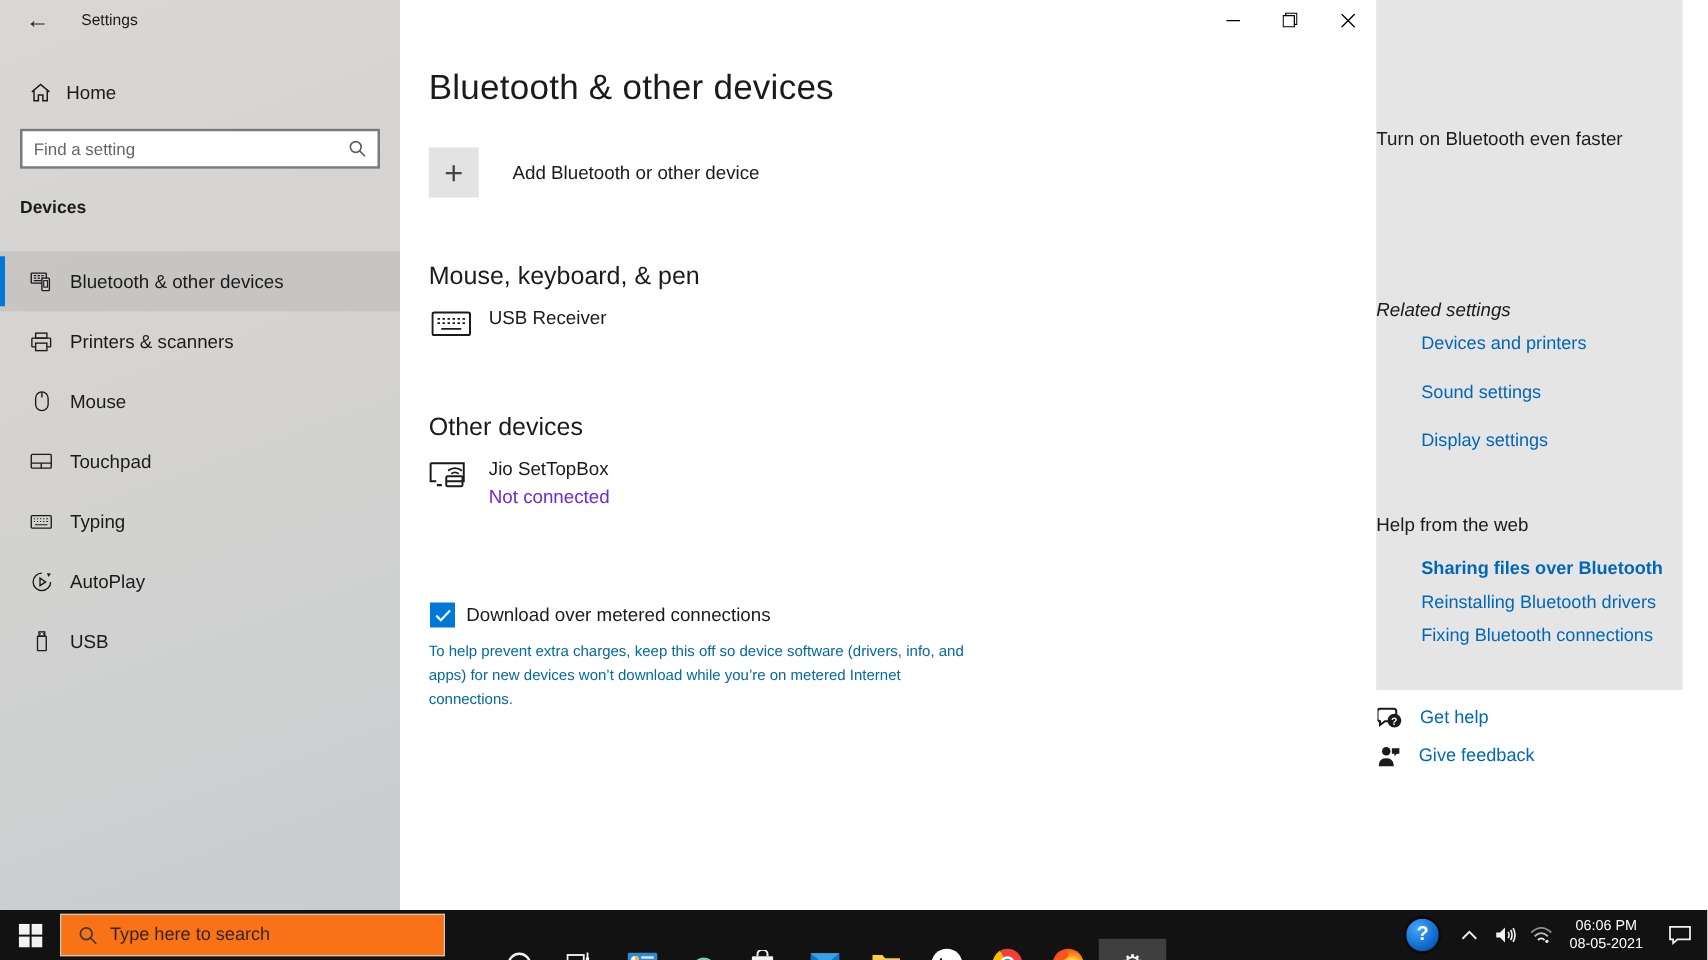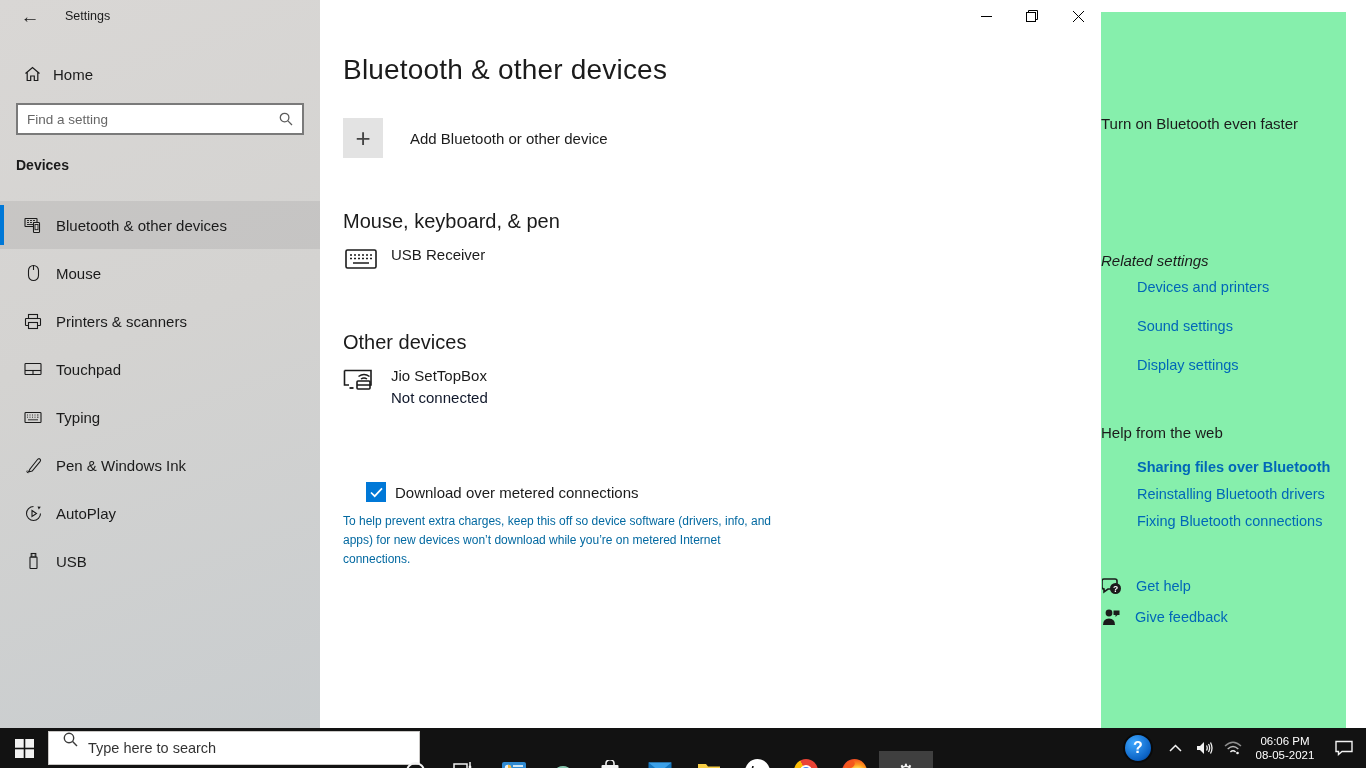--- a/index.html
+++ b/index.html
@@ -4,21 +4,21 @@
 <style>
   * { margin:0; padding:0; box-sizing:border-box; }
   html,body { width:1366px; height:768px; overflow:hidden; }
   body { font-family:"Liberation Sans","DejaVu Sans",sans-serif; background:#fff; color:#1b1b1b; position:relative; }
 
   
   .app { position:absolute; left:0; top:0; width:1366px; height:728px; background:#fff; }
   .sidebar { position:absolute; left:0; top:0; width:320px; height:728px;
              background:linear-gradient(160deg,#d9d7d5 0%,#d4d3d1 45%,#c9cdcf 100%); }
   .main { position:absolute; left:320px; top:0; width:781px; height:728px; background:#fff; }
-  .aside { position:absolute; left:1101px; top:12px; width:245px; height:728px; background:#86efac; }
+  .aside { position:absolute; left:1101px; top:0; width:245px; height:552px; background:#e5e5e5; }
 
   
   .back-btn { position:absolute; left:10px; top:2px; width:40px; height:30px; display:flex; align-items:center; justify-content:center; font-size:19px; color:#1b1b1b; cursor:pointer; }
   .win-title { position:absolute; left:65px; top:9px; font-size:12.5px; color:#1b1b1b; }
   .win-controls { position:absolute; right:0; top:0; height:32px; display:flex; }
   .win-btn { width:46px; height:32px; display:flex; align-items:center; justify-content:center; background:transparent; border:none; cursor:pointer; }
 
   
   .home-row { position:absolute; left:0; top:56px; width:320px; height:36px; display:flex; align-items:center; cursor:pointer; }
   .home-row .nav-ic { margin-left:24px; }
@@ -38,37 +38,37 @@
   
   .page-title { position:absolute; left:23px; top:54px; font-size:28px; font-weight:300; letter-spacing:0.2px; color:#1b1b1b; }
   .add-row { position:absolute; left:23px; top:118px; display:flex; align-items:center; cursor:pointer; }
   .add-sq { width:40px; height:40px; background:#e3e3e3; display:flex; align-items:center; justify-content:center; font-size:26px; font-weight:300; color:#444; }
   .add-lbl { margin-left:27px; font-size:15px; }
   .sec-h { position:absolute; font-size:20px; font-weight:400; color:#1b1b1b; }
   .dev-row { position:absolute; display:flex; cursor:pointer; }
   .dev-ic { width:36px; display:flex; justify-content:center; align-items:flex-start; }
   .dev-txt { margin-left:12px; }
   .dev-name { font-size:15px; color:#1b1b1b; }
-  .dev-status { font-size:15px; color:#0f172a; margin-top:5px; }
-  .chk-row { position:absolute; left:24px; top:482px; display:flex; align-items:center; cursor:pointer;margin-left:22px; }
+  .dev-status { font-size:15px; color:#6d28d9; margin-top:5px; }
+  .chk-row { position:absolute; left:24px; top:482px; display:flex; align-items:center; cursor:pointer; }
   .chk { width:20px; height:20px; background:#0078d7; display:flex; align-items:center; justify-content:center; }
   .chk-lbl { margin-left:9px; font-size:15px; }
   .meter-desc { position:absolute; left:23px; top:512px; width:440px; font-size:12px; line-height:19px; color:#0369a1; }
 
   
   .aside-h { font-size:15px; color:#1b1b1b; position:absolute; }
   .aside-p { position:absolute; width:235px; font-size:14.5px; line-height:19px; color:#5f5d5b; }
   .alink { position:absolute; font-size:14.5px; color:#0067b8; cursor:pointer; text-decoration:none;margin-left:36px; }
   .help-row { position:absolute; display:flex; align-items:center; cursor:pointer; }
   .help-row .hl { margin-left:14px; font-size:14.5px; color:#0067b8; }
 
   
   .taskbar { position:absolute; left:0; top:728px; width:1366px; height:40px; background:#121212; display:block; }
   .tb-start { position:absolute; left:0; top:0; width:48px; height:40px; display:flex; align-items:center; justify-content:center; cursor:pointer; }
-  .tb-search { position:absolute; left:48px; top:3px; width:372px; height:34px; background:#ffffff; border:1px solid #c9c7c5; display:flex; cursor:text; }
+  .tb-search { position:absolute; left:48px; top:3px; width:308px; height:34px; background:#f97316; border:1px solid #c9c7c5; display:flex; align-items:center; cursor:text; }
   .tb-search .mag { margin-left:14px; }
   .tb-search input { flex:1; border:none; outline:none; background:transparent; font-size:14.5px; color:#1f1f1f; padding-left:10px; font-family:inherit; }
   .tb-search input::placeholder { color:#1f1f1f; opacity:0.92; }
   .tb-ic { position:absolute; top:0; width:46px; height:40px; display:flex; align-items:center; justify-content:center; cursor:pointer;margin-top:23px; }
   .tb-ic.active { background:#3f3f3f; }
   .tb-underline::after { content:""; position:absolute; left:6px; right:6px; bottom:0; height:2px; background:#76b9ed; }
   .gear-glyph { color:#f2f2f2; font-size:21px; line-height:1; }
   .tray { position:absolute; right:0; top:0; height:40px; display:flex; align-items:center; }
   .tray-ic { height:40px; display:flex; align-items:center; justify-content:center; cursor:pointer; }
   .clock { width:74px; text-align:center; color:#fff; font-size:11.5px; line-height:14px; cursor:pointer; }
@@ -115,64 +115,55 @@
             <rect x="1" y="1.5" width="12" height="8" rx="0.5"></rect>
             <path d="M3 3.5h2M6 3.5h2M9 3.5h2M3 5.5h2M6 5.5h2M9 5.5h2M3 7.5h6" stroke-width="0.9"></path>
             <rect x="9.5" y="5.5" width="6" height="10" rx="0.8" fill="#d6d4d2"></rect>
             <rect x="11" y="7.5" width="3" height="5.2" stroke-width="0.9"></rect>
           </svg>
         </span>
         <span class="lbl">Bluetooth &amp; other devices</span>
       </div>
       <div class="nav-item">
         <span class="nav-ic">
-          <svg width="13" height="18" viewBox="0 0 13 18" fill="none" stroke="#1b1b1b" stroke-width="1.1">
-            <rect x="1.5" y="1.5" width="10" height="15" rx="5"></rect>
-              <line x1="6.5" y1="1.5" x2="6.5" y2="6"></line>
-          </svg>
-        </span>
-        <span class="lbl">Mouse</span>
-      </div>
-      <div class="nav-item">
-        <span class="nav-ic">
           <svg width="18" height="17" viewBox="0 0 18 17" fill="none" stroke="#1b1b1b" stroke-width="1.1">
             <rect x="4.5" y="1.5" width="9" height="4"></rect>
               <rect x="1.5" y="5.5" width="15" height="7" rx="0.6"></rect>
             <rect x="4.5" y="9.5" width="9" height="6" fill="#d6d4d2"></rect>
           </svg>
         </span>
         <span class="lbl">Printers &amp; scanners</span>
       </div>
       <div class="nav-item">
         <span class="nav-ic">
+          <svg width="13" height="18" viewBox="0 0 13 18" fill="none" stroke="#1b1b1b" stroke-width="1.1">
+            <rect x="1.5" y="1.5" width="10" height="15" rx="5"></rect>
+              <line x1="6.5" y1="1.5" x2="6.5" y2="6"></line>
+          </svg>
+        </span>
+        <span class="lbl">Mouse</span>
+      </div>
+      <div class="nav-item">
+        <span class="nav-ic">
           <svg width="18" height="14" viewBox="0 0 18 14" fill="none" stroke="#1b1b1b" stroke-width="1.1">
             <rect x="1" y="1.5" width="16" height="11" rx="0.8"></rect>
               <line x1="1" y1="8.5" x2="17" y2="8.5"></line>
               <line x1="9" y1="8.5" x2="9" y2="12.5"></line>
           </svg>
         </span>
         <span class="lbl">Touchpad</span>
       </div>
       <div class="nav-item">
         <span class="nav-ic">
           <svg width="18" height="13" viewBox="0 0 18 13" fill="none" stroke="#1b1b1b" stroke-width="1.1">
             <rect x="1" y="1.5" width="16" height="10" rx="0.8"></rect>
             <path d="M3 4h1M5.5 4h1M8 4h1M10.5 4h1M13 4h1.5M3 6.2h1M5.5 6.2h1M8 6.2h1M10.5 6.2h1M13 6.2h1.5M4 8.8h10" stroke-width="0.9"></path>
           </svg>
         </span>
         <span class="lbl">Typing</span>
-      </div>
-      <div class="nav-item">
-        <span class="nav-ic">
-          <svg width="17" height="17" viewBox="0 0 17 17" fill="none" stroke="#1b1b1b" stroke-width="1.1">
-            <path d="M5 12 L12.5 2.5 Q13.8 1 15 2.2 Q16.2 3.4 14.8 4.8 L7.2 14 L3.5 15 Z"></path>
-            <path d="M2.2 13.5 Q1 15.5 3.2 16" stroke-width="0.9"></path>
-          </svg>
-        </span>
-        <span class="lbl">Pen &amp; Windows Ink</span>
       </div>
       <div class="nav-item">
         <span class="nav-ic">
           <svg width="17" height="17" viewBox="0 0 17 17" fill="none" stroke="#1b1b1b" stroke-width="1.1">
             <path d="M15.5 8.5 A7 7 0 1 1 8.5 1.5"></path>
             <path d="M12.5 1.5 L15.8 1.8 L13.8 4.5 Z" fill="#1b1b1b" stroke="none"></path>
             <path d="M7 5.5 L11.5 8.5 L7 11.5 Z"></path>
           </svg>
         </span>
         <span class="lbl">AutoPlay</span>

